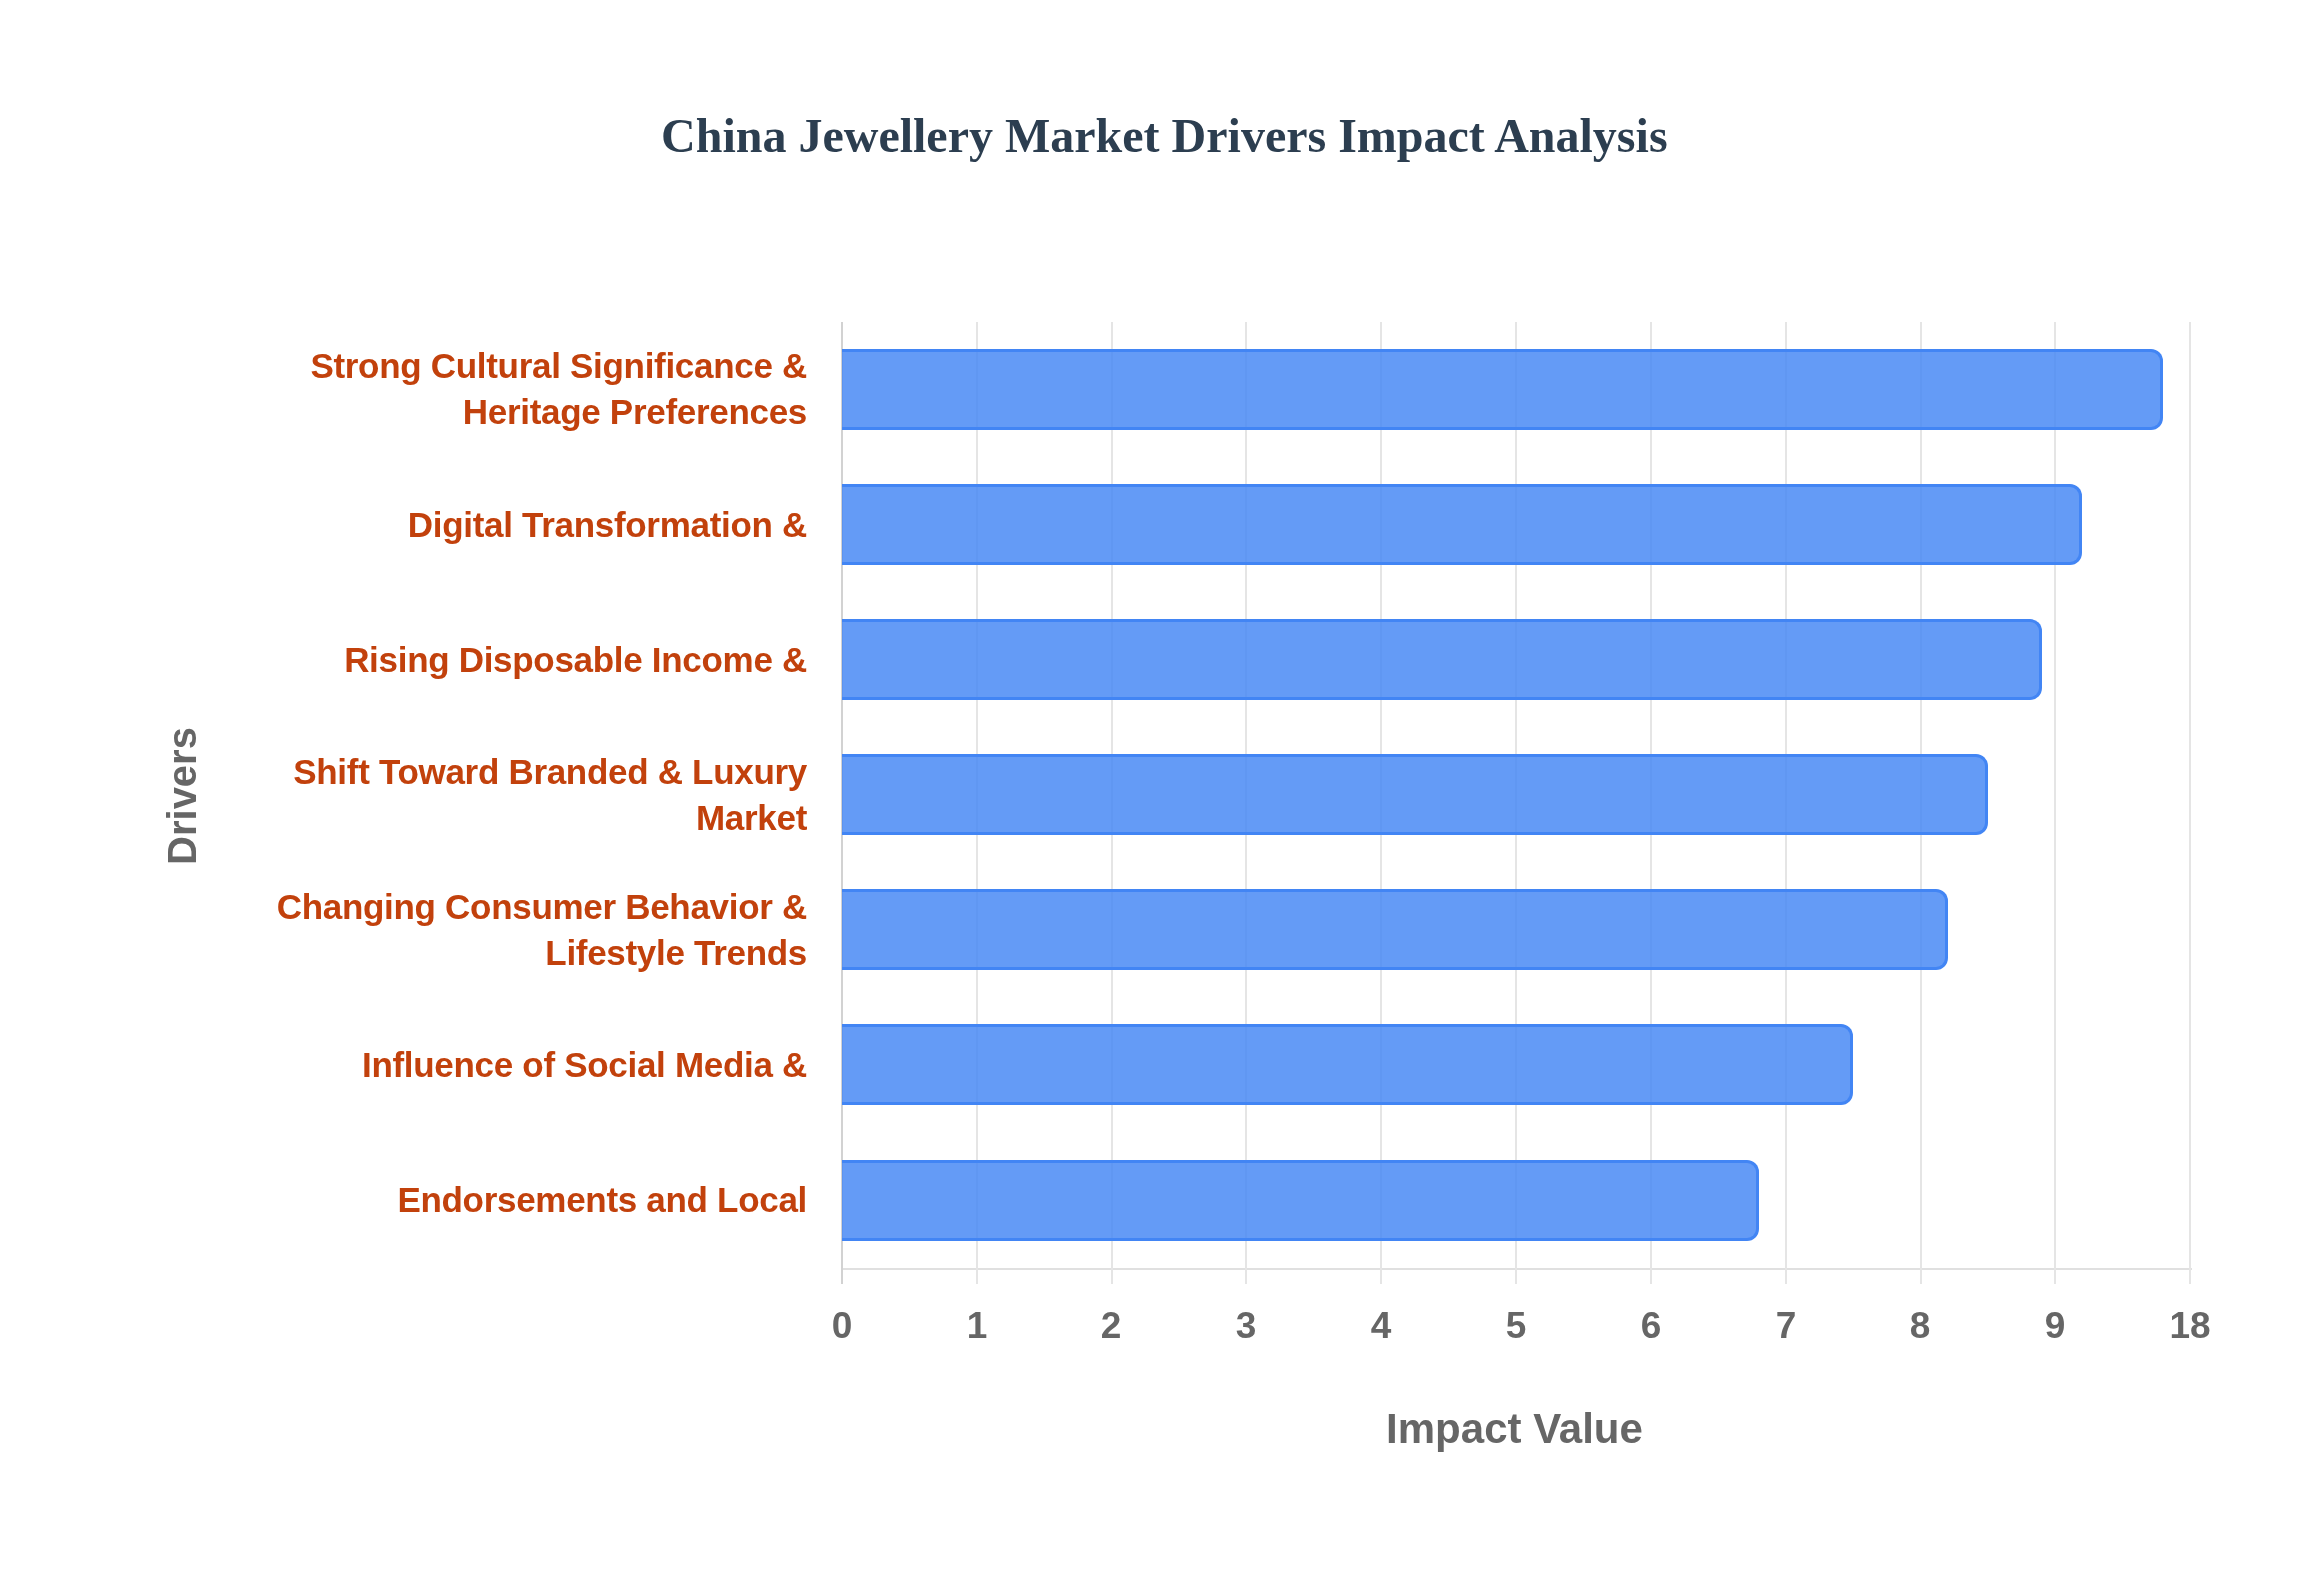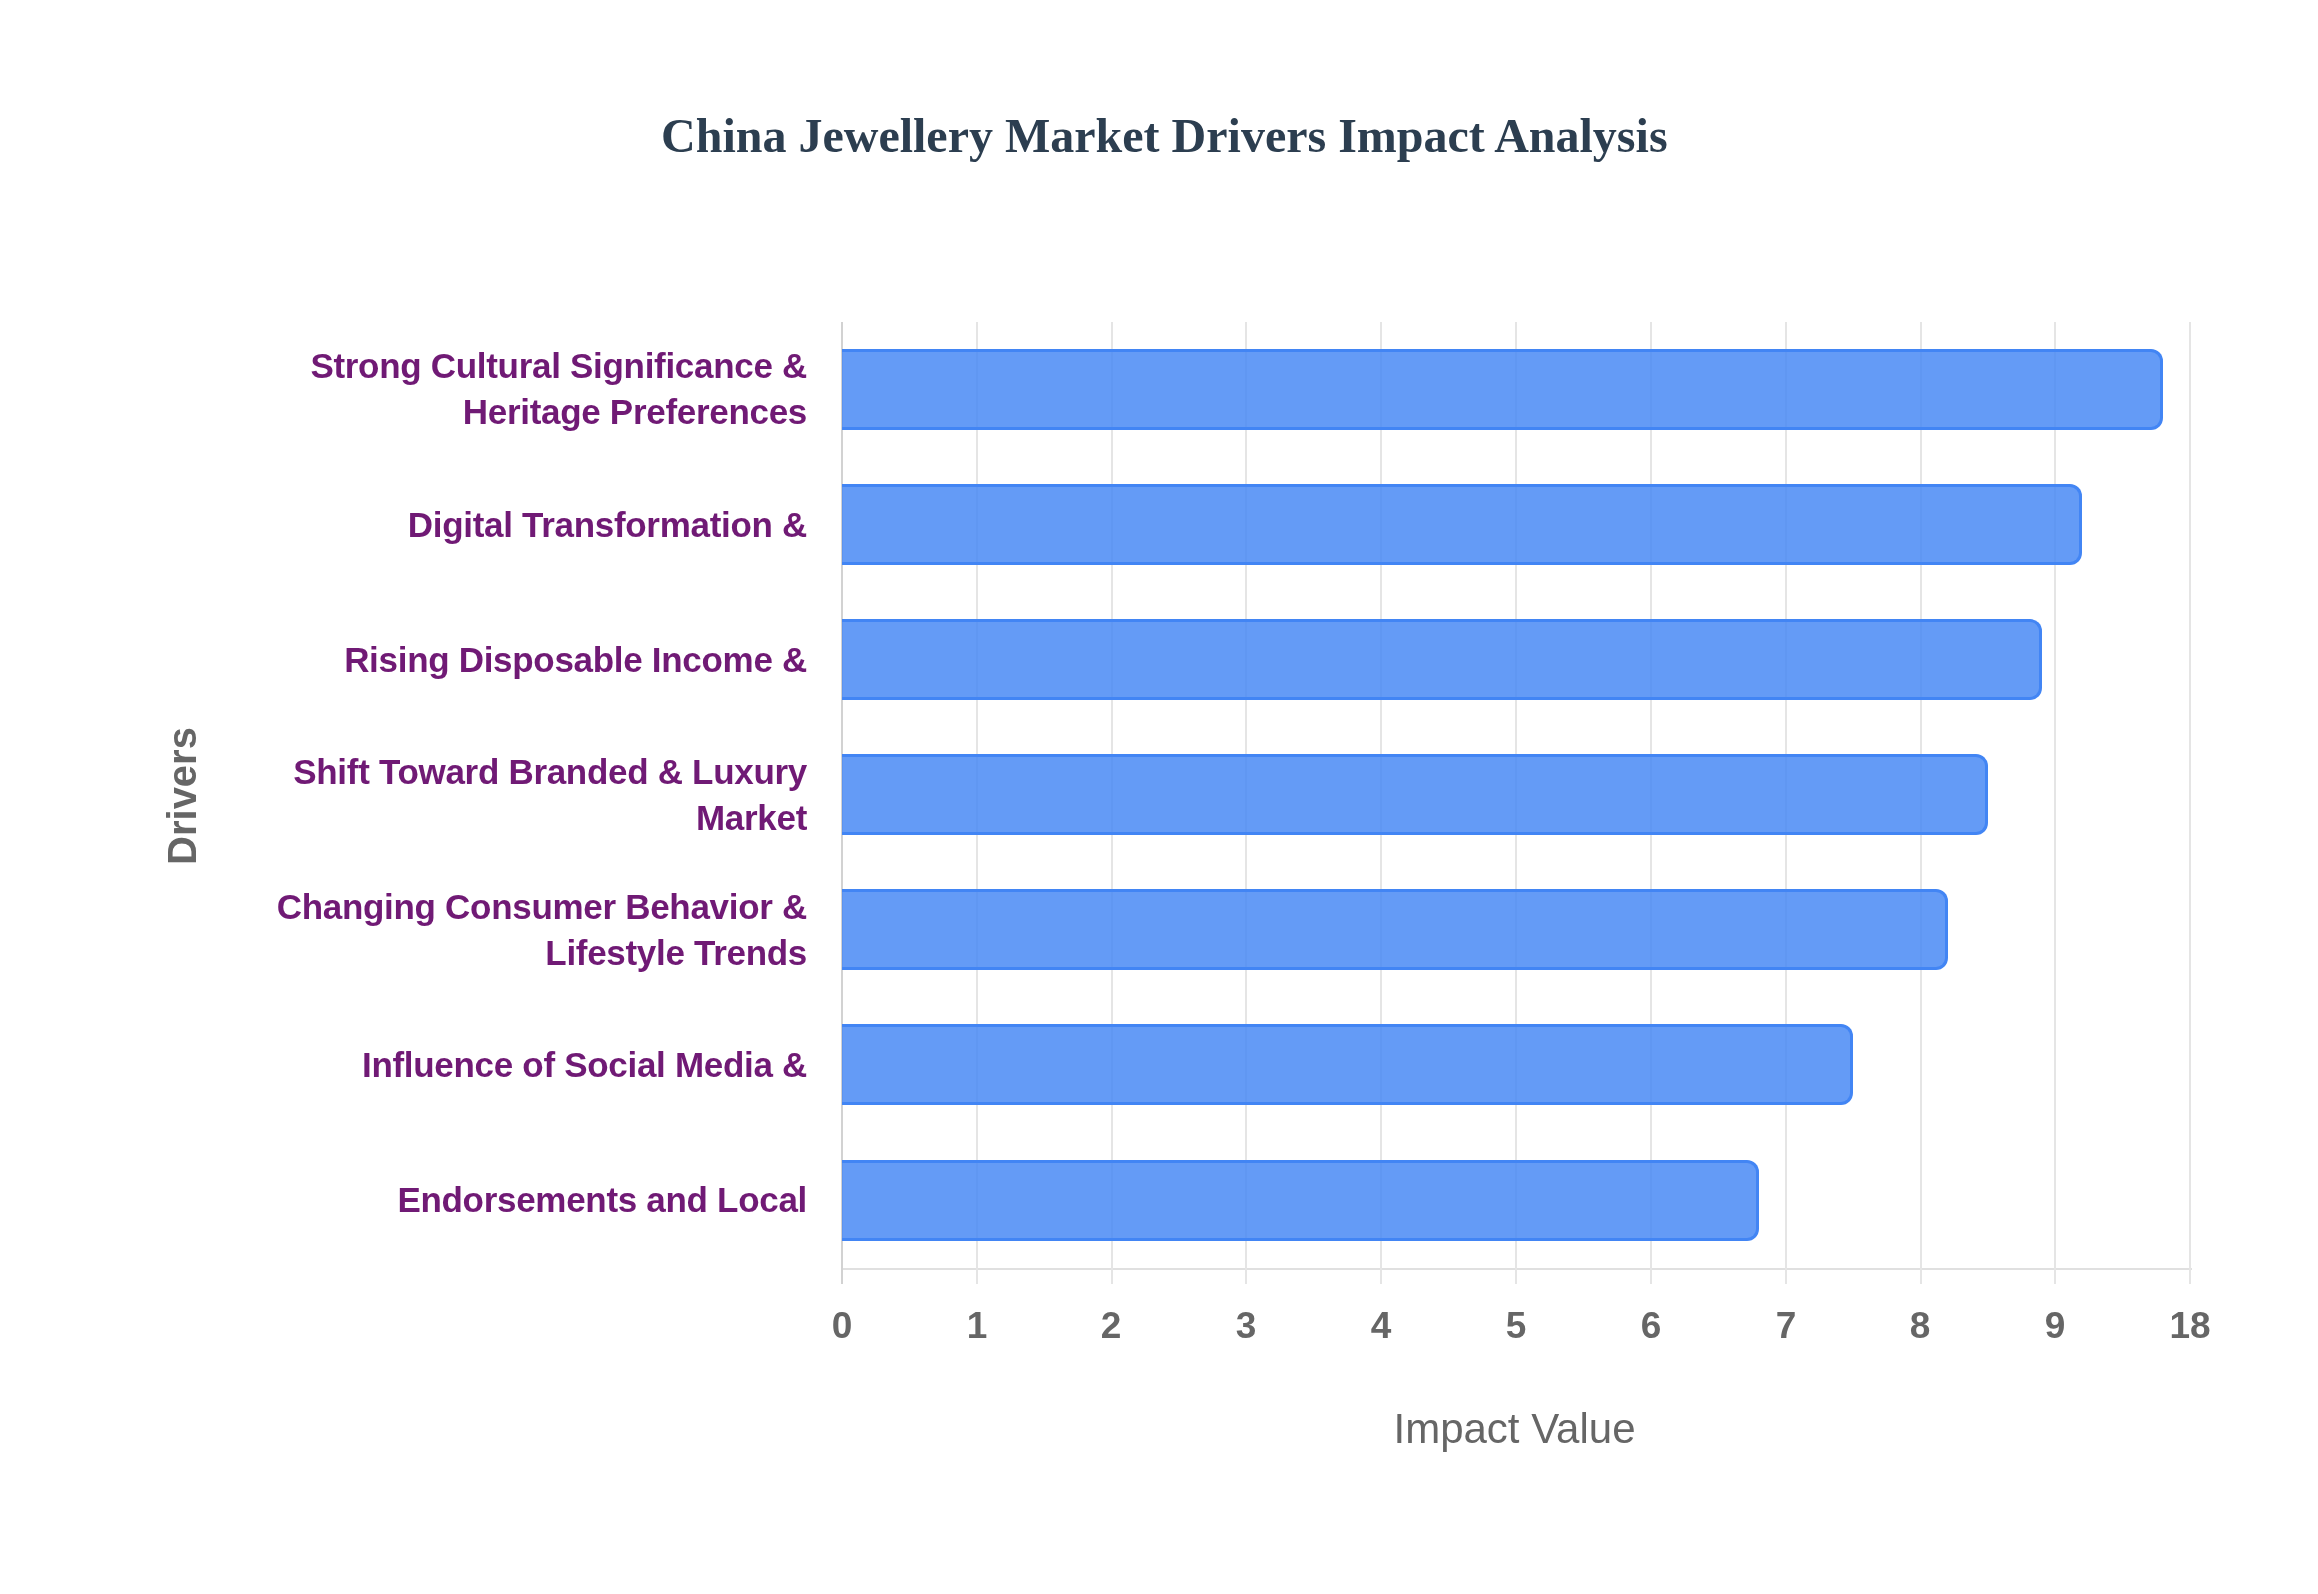--- a/index.html
+++ b/index.html
@@ -14,31 +14,31 @@
   .gridline.zero { background: #d2d2d2; }
   .xaxis-line { position: absolute; left: 0; top: 946px; width: 1350px; height: 1.8px; background: #e0e0e0; }
   .bar {
     position: absolute; left: 0; height: 81px; box-sizing: border-box;
     background: rgba(66,133,244,0.82); border: 3px solid #4285f4; border-left: none;
     border-radius: 0 12px 12px 0;
   }
   .ylabel {
     position: absolute; right: 1512px; width: 725px; text-align: right;
     font-family: "Liberation Sans", "DejaVu Sans", sans-serif; font-weight: bold;
-    font-size: 35px; line-height: 46px; color: #701a75; transform: translateY(-50%);
+    font-size: 35px; line-height: 46px; color: #c2410c; transform: translateY(-50%);
     letter-spacing: -0.3px;
   }
   .xtick {
     position: absolute; top: 1304px; width: 72px; margin-left: -36px; text-align: center;
     font-family: "Liberation Sans", "DejaVu Sans", sans-serif; font-weight: bold;
     font-size: 37px; line-height: 43px; color: #666666;
   }
   .xtitle {
     position: absolute; top: 1402px; left: 1273px; width: 483px; text-align: center;
-    font-family: "Liberation Sans", "DejaVu Sans", sans-serif; font-weight: normal;
+    font-family: "Liberation Sans", "DejaVu Sans", sans-serif; font-weight: bold;
     font-size: 42px; line-height: 54px; color: #666666;
   }
   .ytitle {
     position: absolute; left: 182px; top: 796px; transform: translate(-50%,-50%) rotate(-90deg);
     font-family: "Liberation Sans", "DejaVu Sans", sans-serif; font-weight: bold;
     font-size: 40px; line-height: 42px; color: #666666; white-space: nowrap;
   }
 </style>
 </head>
 <body>

